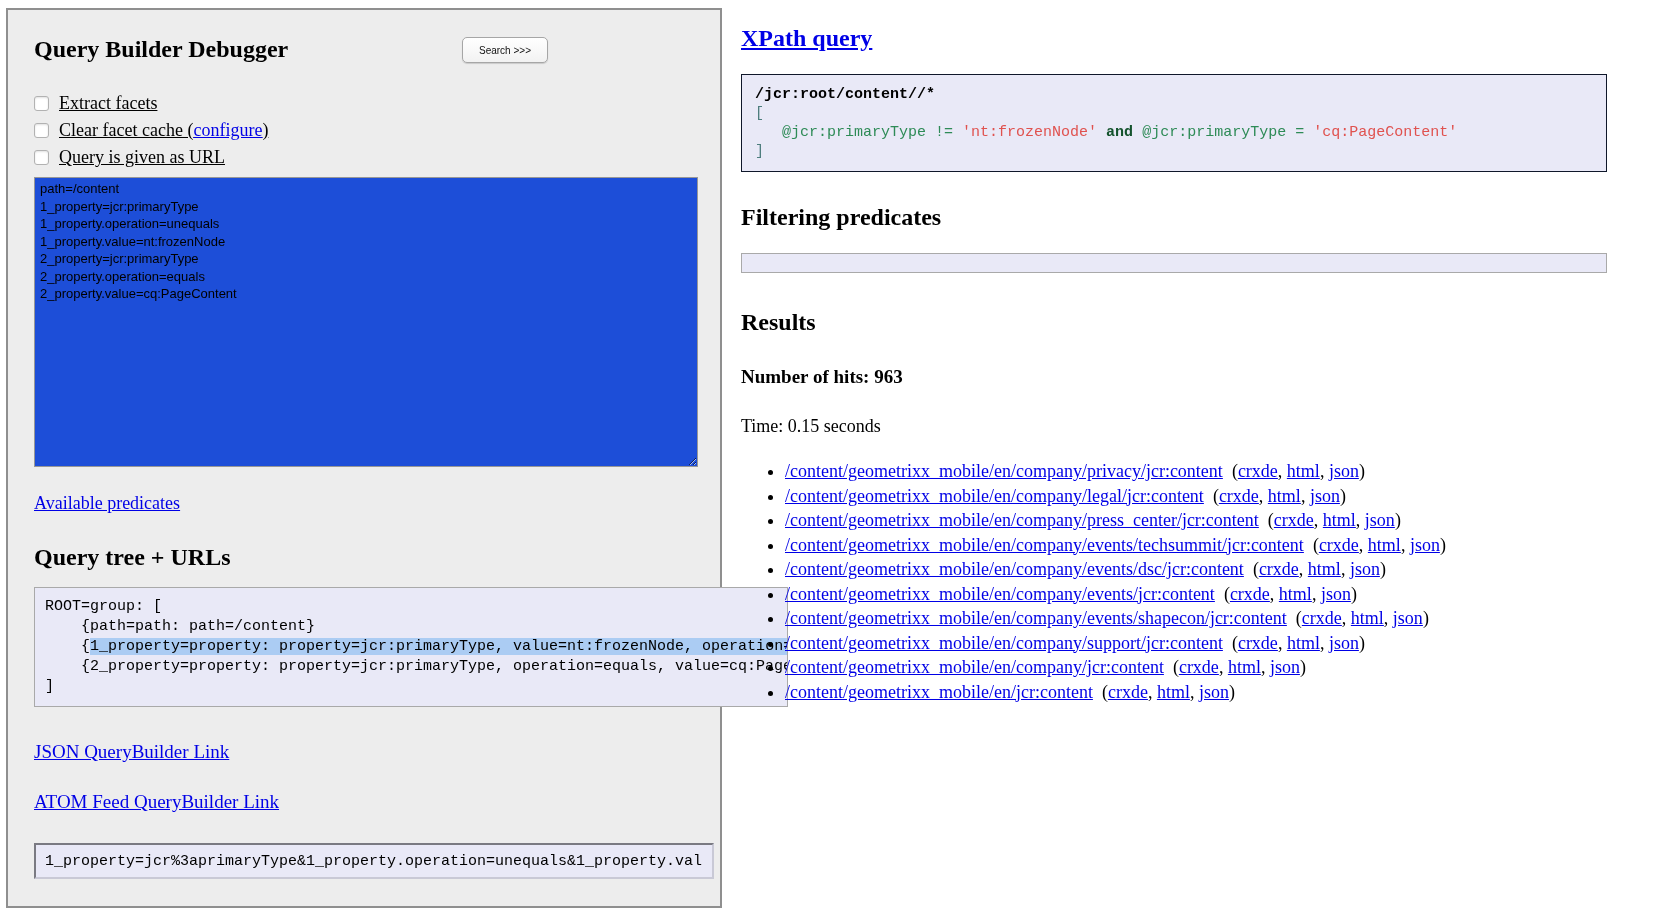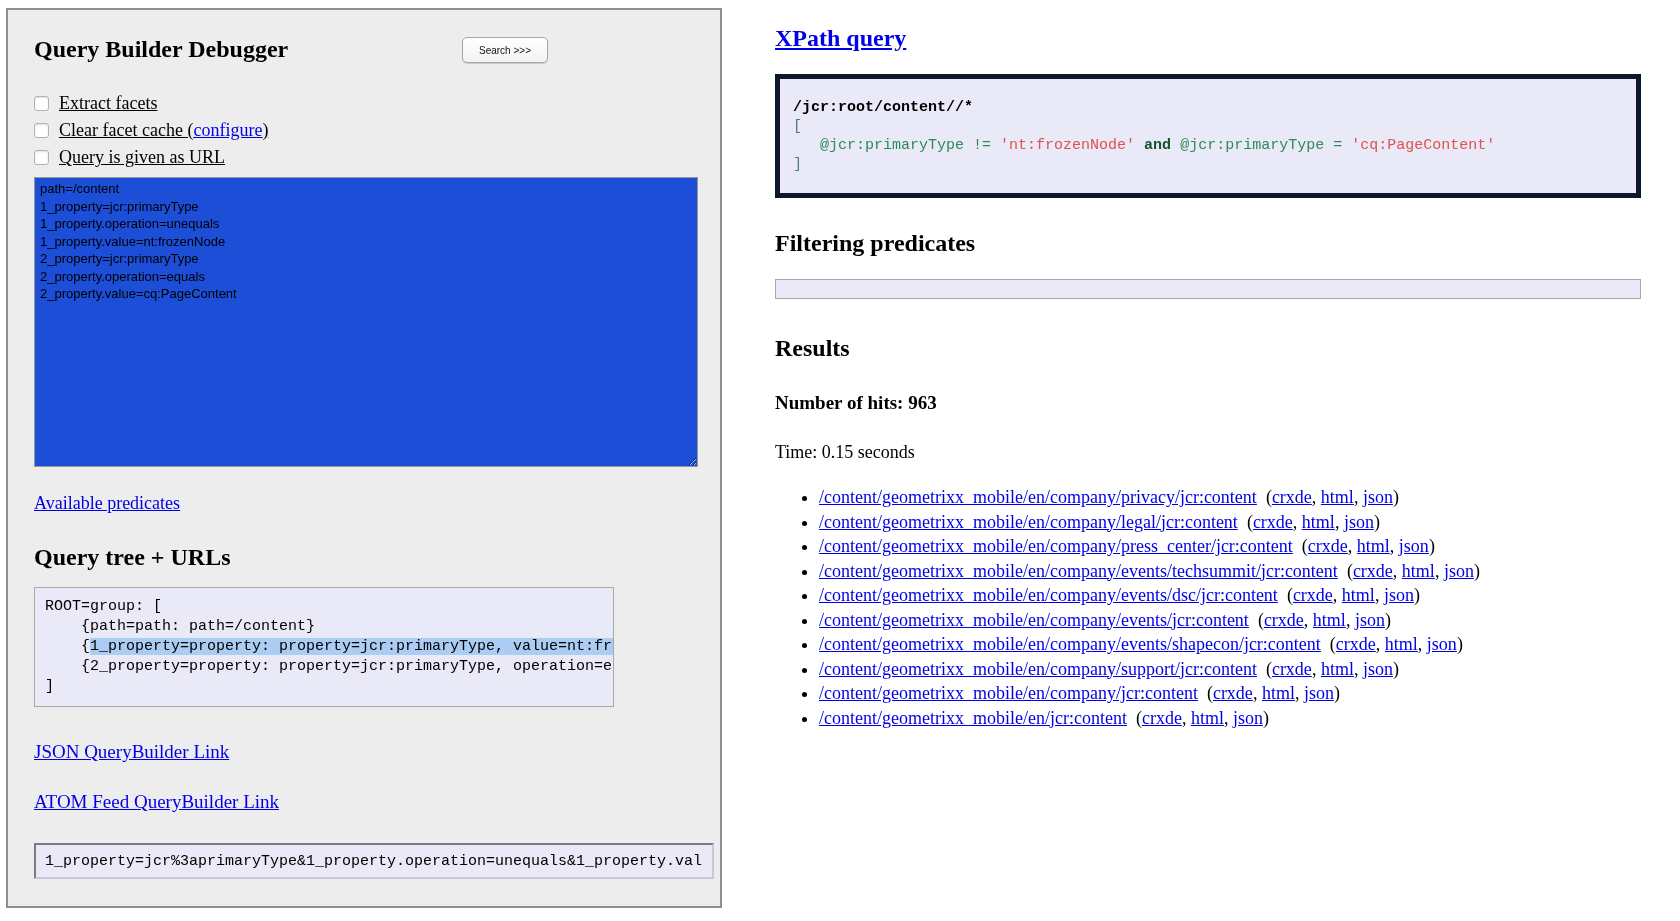--- a/index.html
+++ b/index.html
@@ -26,39 +26,39 @@
     border-radius:3px; margin-right:10px; box-shadow:inset 0 1px 2px rgba(0,0,0,.12); }
 
   .query-textarea { display:block; margin-top:6px; width:664px; height:290px;
     font-family:"Liberation Sans", sans-serif; font-size:13px; line-height:1.35;
     padding:2px 5px; border:1px solid #979797; background:#1d4ed8; resize:both; }
 
   .link-block { display:inline-block; margin-top:0; }
   .avail-pred { margin-top:26px; font-size:18px; }
   .section-heading { margin-top:30px; font-size:24px; font-weight:bold; }
 
-  .code-box { margin-top:16px; width:580px; background:#e9e9f7;
+  .code-box { margin-top:16px; width:754px; background:#e9e9f7;
     border:1px solid #a9a9a9; padding:9px 10px;
     font-family:"Liberation Mono", monospace; font-size:15px; line-height:20px;
     white-space:pre; overflow:hidden; }
   .hl { background:#abccf3; }
 
   .qb-link { margin-top:34px; font-size:19px; }
   .qb-link2 { margin-top:28px; font-size:19px; }
 
   .url-field { display:block; margin-top:30px; width:680px; height:36px;
     background:#e9e9f7; border:2px inset #c9c9d6; padding:0 9px;
     font-family:"Liberation Mono", monospace; font-size:15px; color:#000; }
 
   
-  .right-panel { position:absolute; left:775px; top:0; width:870px; }
+  .right-panel { position:absolute; left:741px; top:0; width:870px; }
   .xpath-heading { margin-top:25px; font-size:24px; font-weight:bold; display:inline-block; }
 
   .xpath-box { margin-top:22px; width:866px; background:#e9e9f7;
-    border:5px solid #0f172a; padding:19px 13px;
+    border:1px solid #0f172a; padding:10px 13px;
     font-family:"Liberation Mono", monospace; font-size:15px; line-height:19px;
     white-space:pre; overflow:hidden; }
   .xpath-root { font-weight:bold; color:#000; }
   .tok-bracket { color:#4d7d7d; }
   .tok-predicate { color:#2e8b57; }
   .tok-operator { color:#2e8b57; }
   .tok-value { color:#e0524f; }
   .tok-keyword { color:#14532d; font-weight:bold; }
   .tok-plain { color:#000; }
 

